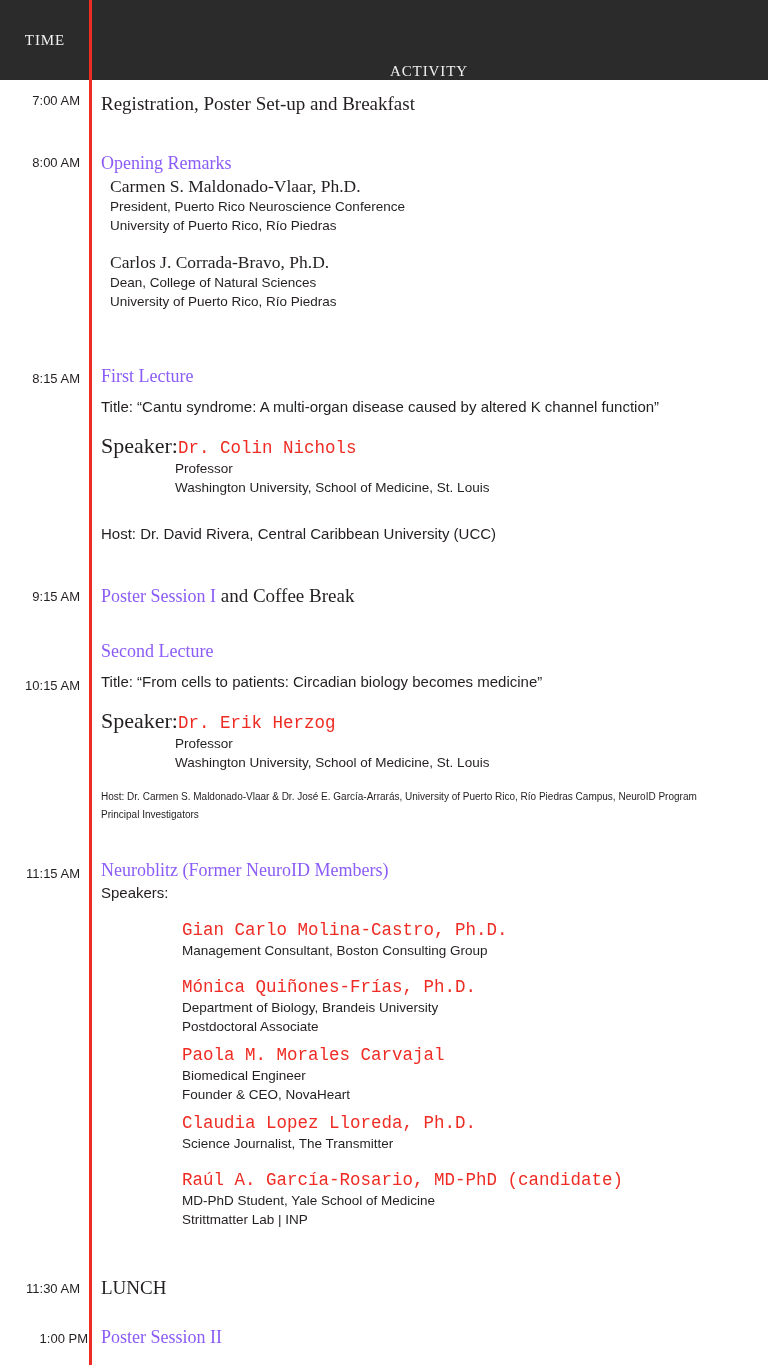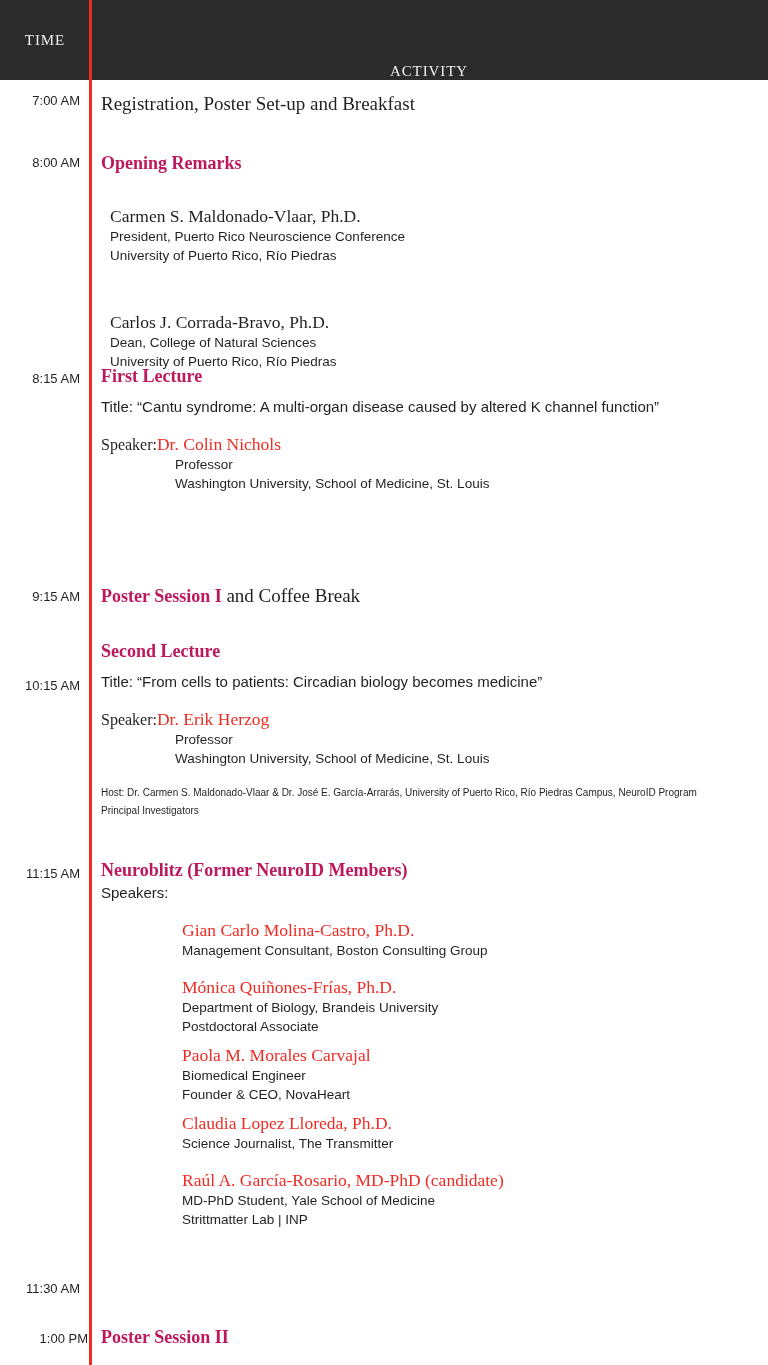--- a/index.html
+++ b/index.html
@@ -95,53 +95,52 @@
   .serif-black {
     font-family: "Liberation Serif", serif;
     font-size: 19px;
     color: #231f20;
     line-height: 24px;
     font-weight: 400;
   }
   .red-title {
     font-family: "Liberation Serif", serif;
     font-size: 18px;
-    color: #be185d;
+    color: #8b5cf6;
     line-height: 23px;
-    font-weight: 700;
+    font-weight: 400;
   }
   .red-name {
-    font-family: Liberation Serif, serif;
+    font-family: Liberation Mono, monospace;
     font-size: 17.5px;
     color: #ee2c24;
     line-height: 22px;
     font-weight: 400;
   }
   .serif-name {
     font-family: "Liberation Serif", serif;
     font-size: 17.5px;
     color: #231f20;
     line-height: 22px;
-    margin-top: 30px;
   }
   .sans-detail {
     font-family: "Liberation Sans", sans-serif;
     font-size: 13.5px;
     color: #231f20;
     line-height: 19px;
   }
   .sans-body {
     font-family: "Liberation Sans", sans-serif;
     font-size: 15px;
     color: #231f20;
     line-height: 21px;
   }
   .speaker-label {
     font-family: "Liberation Serif", serif;
-    font-size: 16px;
+    font-size: 22px;
     color: #231f20;
   }
   .indent-1 { padding-left: 9px; }
   .indent-2 { padding-left: 74px; }
   .indent-3 { padding-left: 81px; }
   .gap-sm { height: 8px; }
   .gap-md { height: 16px; }
   .gap-lg { height: 26px; }
 </style>
 </head>
@@ -193,20 +192,21 @@
       <div class="sans-body">Title: “Cantu syndrome: A multi-organ disease caused by altered K channel function”</div>
       <div class="gap-md"></div>
       <div>
         <span class="speaker-label">Speaker:</span><span class="red-name">Dr. Colin Nichols</span>
       </div>
       <div class="indent-2">
         <div class="sans-detail">Professor</div>
         <div class="sans-detail">Washington University, School of Medicine, St. Louis</div>
       </div>
       <div class="gap-lg"></div>
+      <div class="sans-body">Host: Dr. David Rivera, Central Caribbean University (UCC)</div>
     </div>
   </div>
 
   <div class="row" style="height:56px;">
     <div class="time-cell" style="top:4px;">9:15 AM</div>
     <div class="activity-cell">
       <div>
         <span class="red-title">Poster Session I</span><span class="serif-black"> and Coffee Break</span>
       </div>
     </div>
@@ -267,20 +267,23 @@
       <div class="indent-3">
         <div class="red-name">Raúl A. García-Rosario, MD-PhD (candidate)</div>
         <div class="sans-detail">MD-PhD Student, Yale School of Medicine</div>
         <div class="sans-detail">Strittmatter Lab | INP</div>
       </div>
     </div>
   </div>
 
   <div class="row" style="height:50px;">
     <div class="time-cell" style="top:4px;">11:30 AM</div>
+    <div class="activity-cell">
+      <div class="serif-black">LUNCH</div>
+    </div>
   </div>
 
   <div class="row" style="height:50px;">
     <div class="time-cell" style="top:4px;padding-left:8px;">1:00 PM</div>
     <div class="activity-cell">
       <div class="red-title">Poster Session II</div>
     </div>
   </div>
 
 </div>

